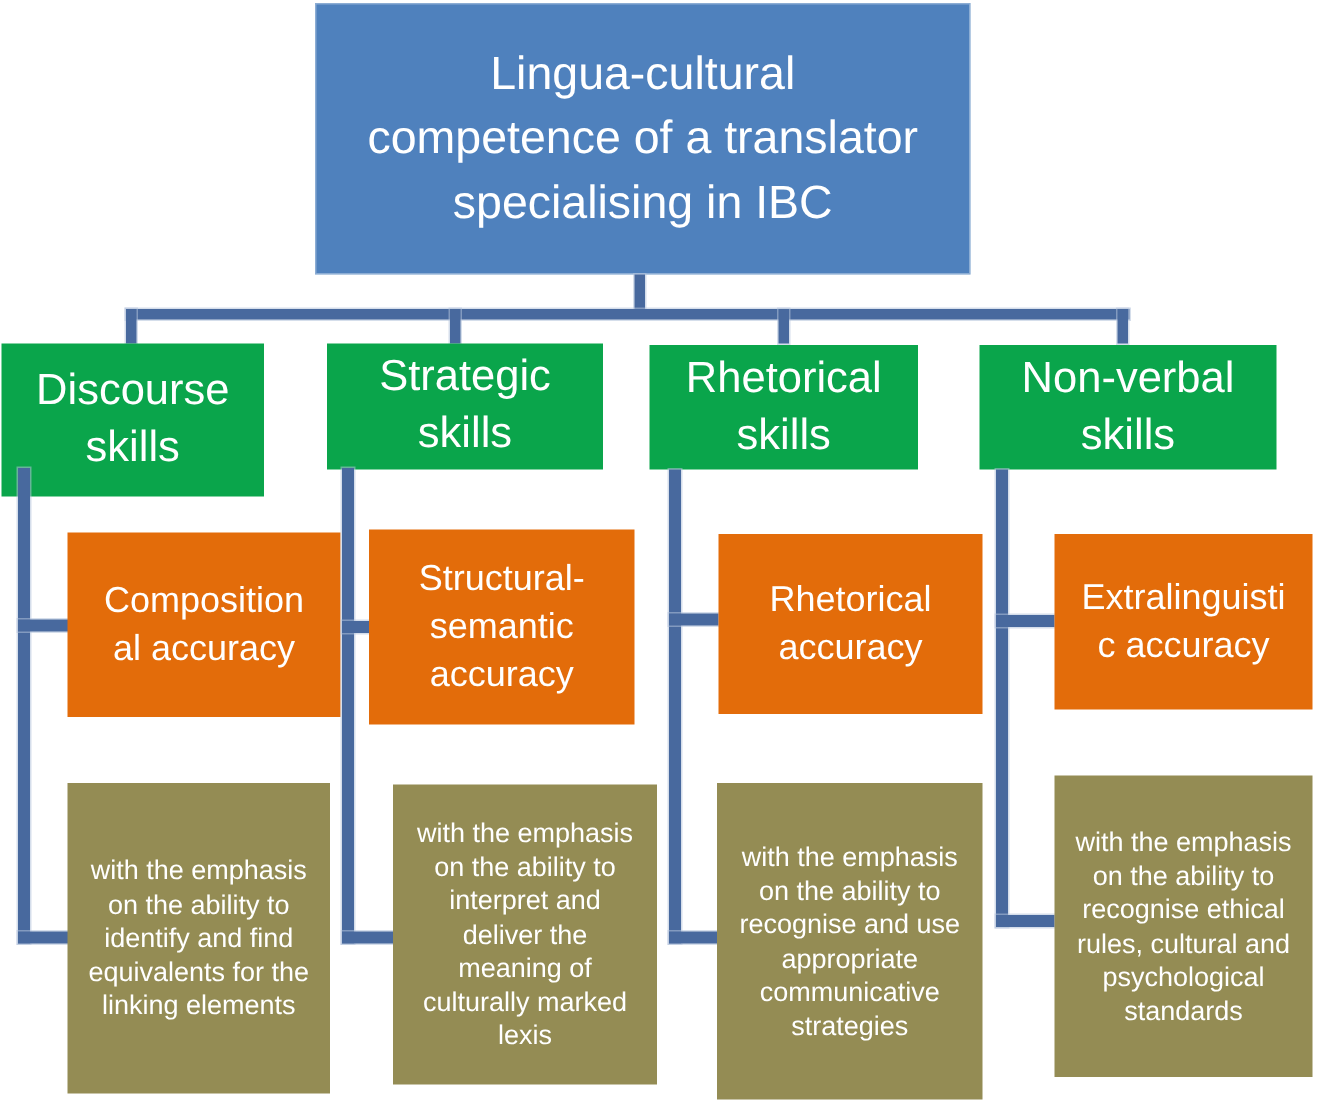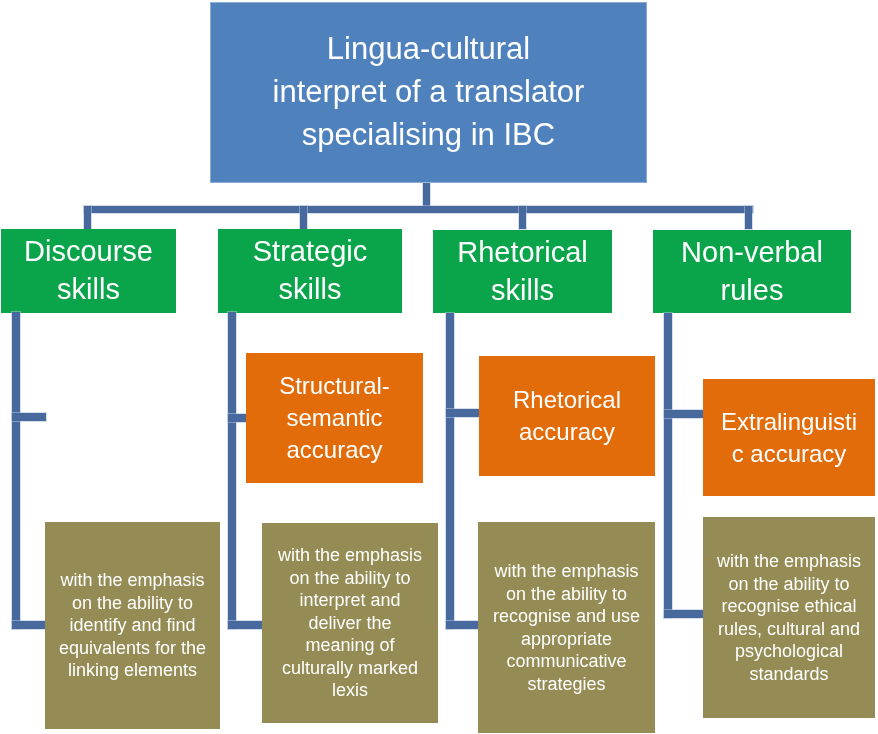--- a/index.html
+++ b/index.html
@@ -52,38 +52,42 @@
     box-shadow: 0 0 0 1px rgba(178,194,219,0.55);
   }
 </style>
 </head>
 <body>
 
 <div class="canvas">
 
   <div class="box root-box" style="left:210px; top:2px; width:437px; height:181px;">
     <div class="txt">Lingua-cultural
-interpret of a translator
+competence of a translator
 specialising in IBC</div>
   </div>
 
   <div class="conn" style="left:423px; top:183px; width:7px; height:24px;"></div>
   <div class="conn" style="left:84px;  top:206px; width:669px; height:7px;"></div>
   <div class="conn" style="left:84px;  top:206px; width:7px; height:23px;"></div>
   <div class="conn" style="left:300px; top:206px; width:7px; height:23px;"></div>
   <div class="conn" style="left:519px; top:206px; width:7px; height:23px;"></div>
   <div class="conn" style="left:745px; top:206px; width:7px; height:23px;"></div>
 
-  <div class="box skill-box" style="left:1px; top:229px; width:175px; height:84px;justify-content:flex-end;">
+  <div class="box skill-box" style="left:1px; top:229px; width:175px; height:102px;justify-content:flex-end;">
     <div class="txt">Discourse
 skills</div>
   </div>
   <div class="conn" style="left:12px; top:312px; width:8px; height:317px;"></div>
   <div class="conn" style="left:12px; top:413px; width:34px; height:8px;"></div>
   <div class="conn" style="left:12px; top:621px; width:34px; height:8px;"></div>
+  <div class="box accuracy-box" style="left:45px; top:355px; width:182px; height:123px;">
+    <div class="txt">Composition
+al accuracy</div>
+  </div>
   <div class="box emphasis-box" style="left:45px; top:522px; width:175px; height:207px;">
     <div class="txt">with the emphasis
 on the ability to
 identify and find
 equivalents for the
 linking elements</div>
   </div>
 
   <div class="box skill-box" style="left:218px; top:229px; width:184px; height:84px;">
     <div class="txt">Strategic
@@ -122,26 +126,26 @@
     <div class="txt">with the emphasis
 on the ability to
 recognise and use
 appropriate
 communicative
 strategies</div>
   </div>
 
   <div class="box skill-box" style="left:653px; top:230px; width:198px; height:83px;">
     <div class="txt">Non-verbal
-rules</div>
+skills</div>
   </div>
   <div class="conn" style="left:664px; top:313px; width:8px; height:305px;"></div>
   <div class="conn" style="left:664px; top:410px; width:39px; height:8px;"></div>
   <div class="conn" style="left:664px; top:610px; width:39px; height:8px;"></div>
-  <div class="box accuracy-box" style="left:703px; top:356px; width:172px; height:117px;margin-top:23px;">
+  <div class="box accuracy-box" style="left:703px; top:356px; width:172px; height:117px;">
     <div class="txt">Extralinguisti
 c accuracy</div>
   </div>
   <div class="box emphasis-box" style="left:703px; top:517px; width:172px; height:201px;">
     <div class="txt">with the emphasis
 on the ability to
 recognise ethical
 rules, cultural and
 psychological
 standards</div>

